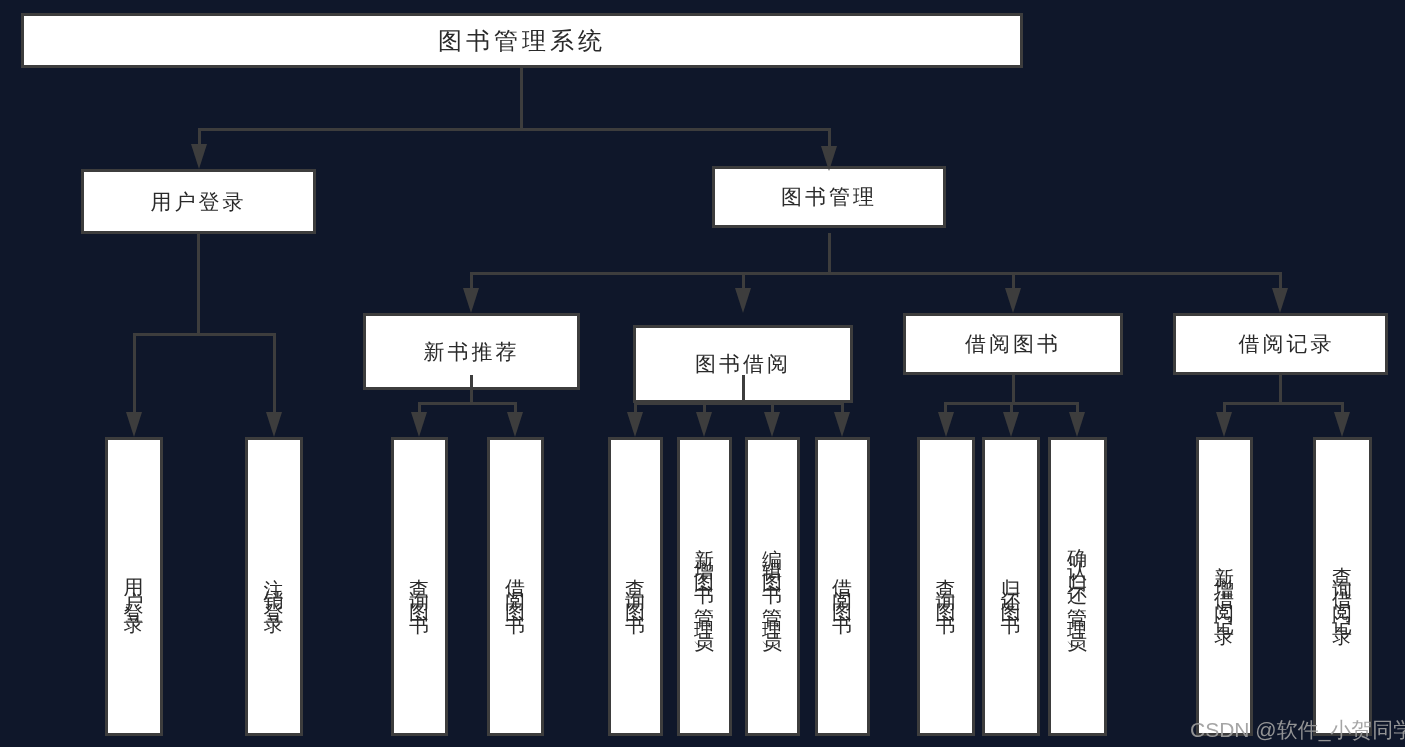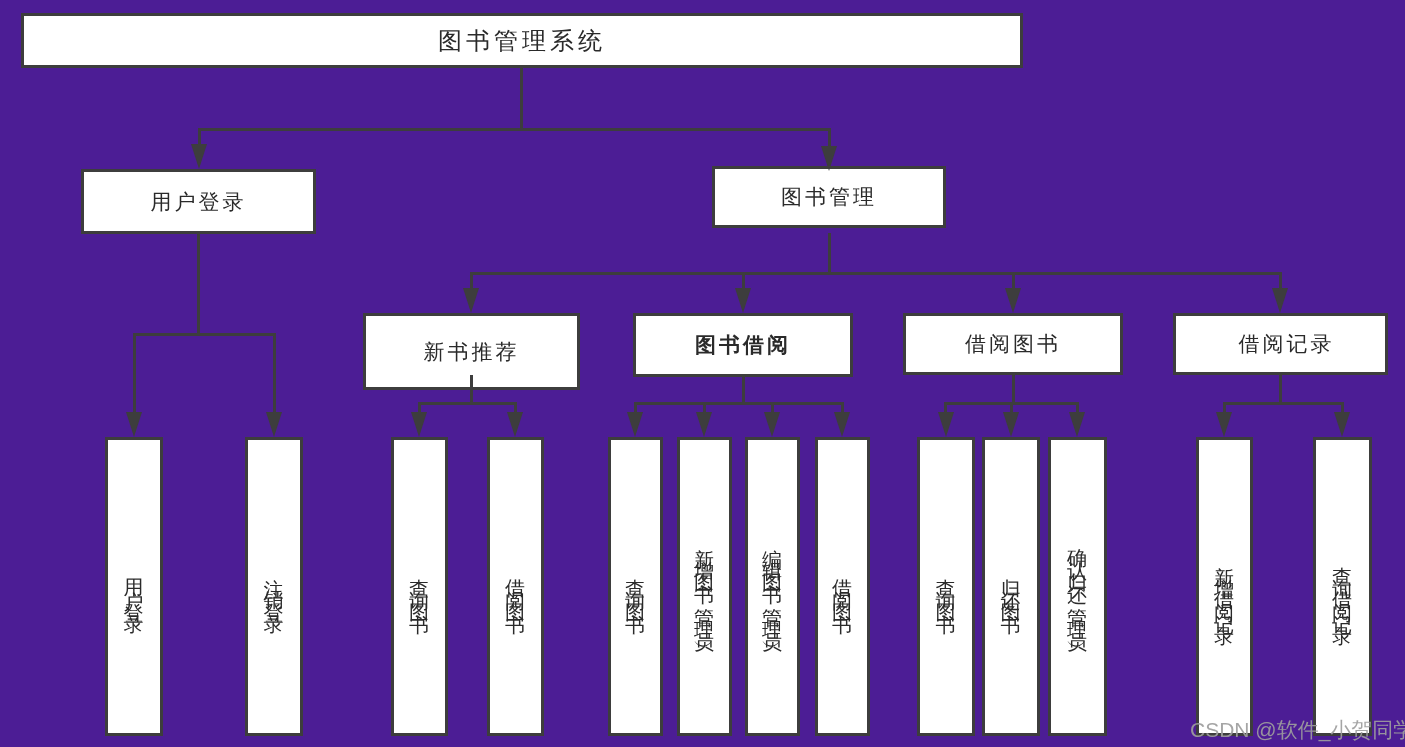--- a/index.html
+++ b/index.html
@@ -2,21 +2,21 @@
 <html style="--line: #3d3d3d; --text: #2a2a2a; --watermark: #9e9e9e;"><head>
 <meta charset="utf-8">
 <style>
   :root{
     --line:#3d3d3d;
     --text:#2a2a2a;
     --watermark:#9e9e9e;
   }
   html,body{margin:0;padding:0;background:#fff;}
   .canvas{
-    position:relative;width:1405px;height:747px;background:#4c1d95;
+    position:relative;width:1405px;height:747px;background:#0f172a;
     font-family:"Liberation Sans", sans-serif;color:var(--text);
     overflow:hidden;
   }
   .box{
     position:absolute;box-sizing:border-box;border:3px solid var(--line);
     background:#fff;display:flex;align-items:center;justify-content:center;
     text-align:center;
   }
   .lvl1{font-size:24px;letter-spacing:4px;}
   .lvl2{font-size:21px;letter-spacing:3px;}
@@ -49,21 +49,21 @@
   </div>
 
   <div class="box lvl2" style="left:712px;top:166px;width:234px;height:62px;">
     <span>图书管理</span>
   </div>
 
   <div class="box lvl2" style="left:363px;top:313px;width:217px;height:77px;">
     <span>新书推荐</span>
   </div>
 
-  <div class="box lvl2" style="left:633px;top:313px;width:220px;height:64px;font-weight:bold;">
+  <div class="box lvl2" style="left:633px;top:325px;width:220px;height:78px;">
     <span>图书借阅</span>
   </div>
 
   <div class="box lvl2" style="left:903px;top:313px;width:220px;height:62px;">
     <span>借阅图书</span>
   </div>
 
   <div class="box lvl2" style="left:1173px;top:313px;width:215px;height:62px;padding-left:12px;">
     <span>借阅记录</span>
   </div>

